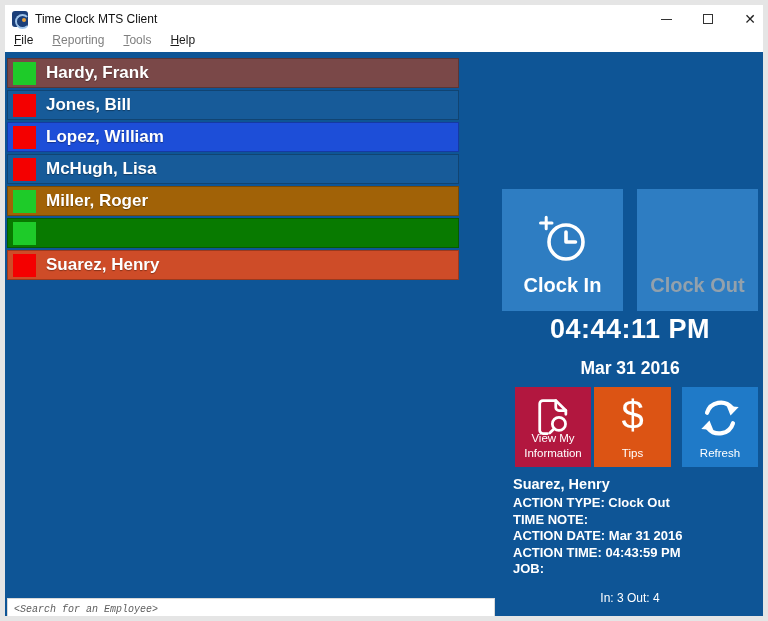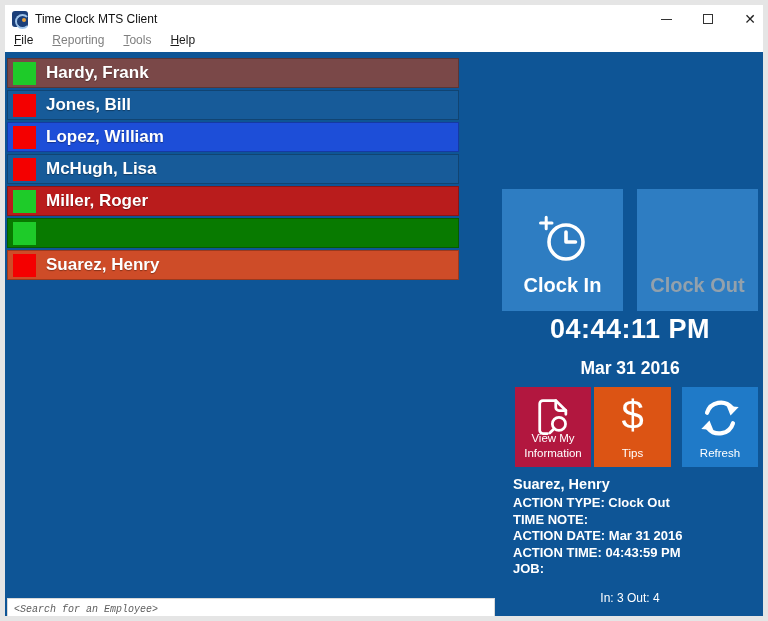--- a/index.html
+++ b/index.html
@@ -156,21 +156,21 @@
           <span class="emp-name">Jones, Bill</span>
         </div>
         <div class="emp-row" style="background: #1d4ed8;">
           <span class="emp-ind" style="background: rgb(244, 0, 0);"></span>
           <span class="emp-name">Lopez, William</span>
         </div>
         <div class="emp-row" style="background: rgb(23, 91, 153);">
           <span class="emp-ind" style="background: rgb(244, 0, 0);"></span>
           <span class="emp-name">McHugh, Lisa</span>
         </div>
-        <div class="emp-row" style="background: #b91c1c;">
+        <div class="emp-row" style="background: #a16207;">
           <span class="emp-ind" style="background: rgb(30, 203, 41);"></span>
           <span class="emp-name">Miller, Roger</span>
         </div>
         <div class="emp-row" style="background: rgb(8, 122, 0);">
           <span class="emp-ind" style="background: rgb(30, 203, 41);"></span>
         </div>
         <div class="emp-row" style="background: rgb(206, 76, 40);">
           <span class="emp-ind" style="background: rgb(244, 0, 0);"></span>
           <span class="emp-name">Suarez, Henry</span>
         </div>

